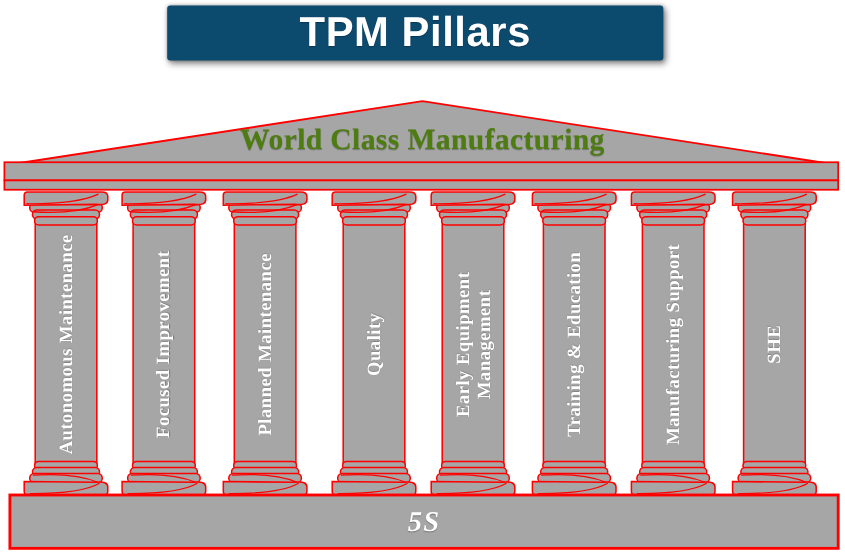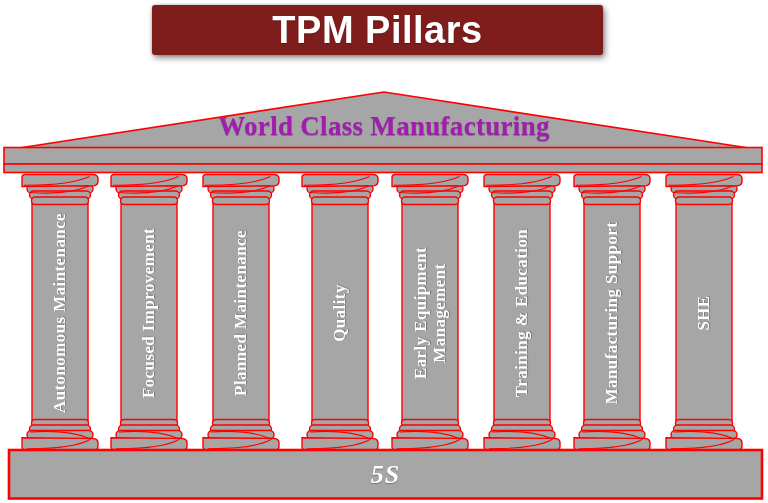--- a/index.html
+++ b/index.html
@@ -3,35 +3,35 @@
 <meta charset="utf-8">
 <style>
   html,body{margin:0;padding:0;background:#ffffff;}
   .stage{
     position:relative;width:768px;height:503px;background:#ffffff;overflow:hidden;
     font-family:"Liberation Serif","DejaVu Serif",serif;
   }
   
   .banner{
     position:absolute;left:152px;top:5px;width:451px;height:50px;
-    background:#7f1d1d;border-radius:3px;
+    background:#0c4a6e;border-radius:3px;
     box-shadow:2px 3px 6px rgba(0,0,0,.45), 0 0 3px rgba(0,0,0,.25);
     display:flex;align-items:center;justify-content:center;
   }
   .banner-title{
     font-family:"Liberation Sans","DejaVu Sans",sans-serif;
     font-weight:bold;font-size:38px;color:#ffffff;letter-spacing:.5px;
     text-shadow:0 1px 1px rgba(0,0,0,.25);
   }
   
   .temple{position:absolute;left:0;top:0;}
   
   .roof-label{
     position:absolute;left:0;top:111px;width:768px;text-align:center;
-    font-weight:bold;font-size:27px;color:#a21caf;letter-spacing:.3px;
+    font-weight:bold;font-size:27px;color:#4d7c0f;letter-spacing:.3px;
     text-shadow:0 1px 1px rgba(0,0,0,.3);
   }
   
   .pillar-label{
     position:absolute;top:285px;width:220px;height:56px;
     display:flex;align-items:center;justify-content:center;
     transform:rotate(-90deg);
     font-weight:bold;font-size:17px;line-height:1.12;letter-spacing:.4px;
     color:#ffffff;text-align:center;white-space:pre-line;
     text-shadow:.5px .5px 1px rgba(0,0,0,.3);

